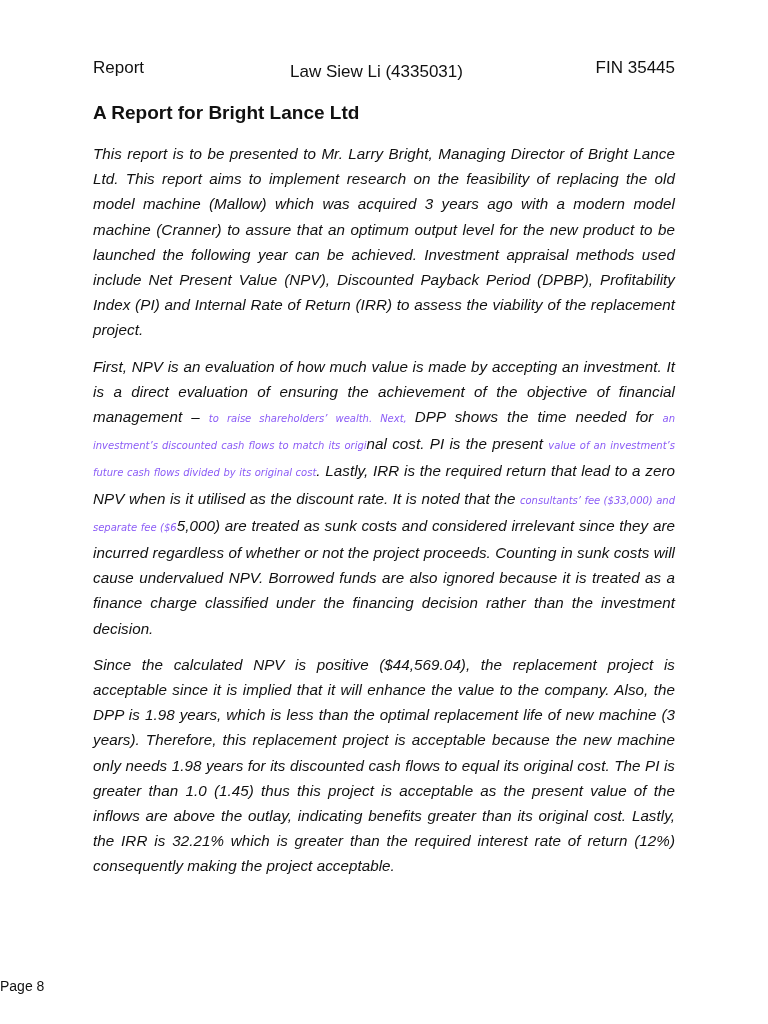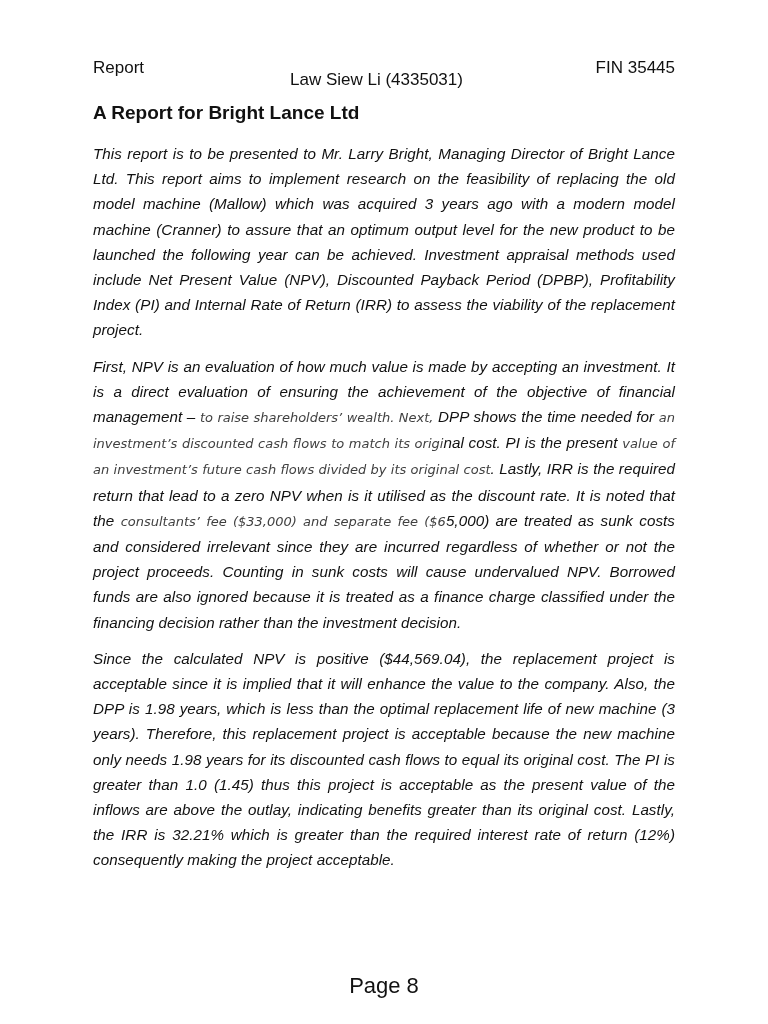--- a/index.html
+++ b/index.html
@@ -25,21 +25,21 @@
     .header {
       position: absolute;
       top: 40px;
       left: 93px;
       width: 582px;
       height: 24px;
       font-size: 17px;
       line-height: 24px;
     }
     .header .left { position: absolute; left: 0; top: 0; }
-    .header .center { position: absolute; left: 197px; top: 12px; text-align: right; }
+    .header .center { position: absolute; left: 197px; top: 4px; text-align: right; }
     .header .right { position: absolute; right: 0; top: 0; }
     .title {
       position: absolute;
       top: 85px;
       left: 93px;
       font-size: 19px;
       font-weight: bold;
       line-height: 24px;
       margin: 0;
     }
@@ -52,31 +52,30 @@
       line-height: 25.2px;
       text-align: justify;
       letter-spacing: 0.05px;
     }
     .body-text p {
       margin: 0 0 11px 0;
       font-style: italic;
     }
     .alt {
       font-family: "DejaVu Sans", sans-serif;
-      font-size: 13px;
-      color: #404040;
+      font-size: 10px;
+      color: #8b5cf6;
       letter-spacing: 0px;
     }
     .footer {
       position: absolute;
       top: 958px;
       left: 0;
       width: 768px;
-      text-align: center;
-      font-size: 22px;
+      font-size: 14px;
       line-height: 24px;
     }
   </style>
 </head>
 <body>
 
 <div class="page">
 
   <div class="header">
     <span class="left">Report</span>

